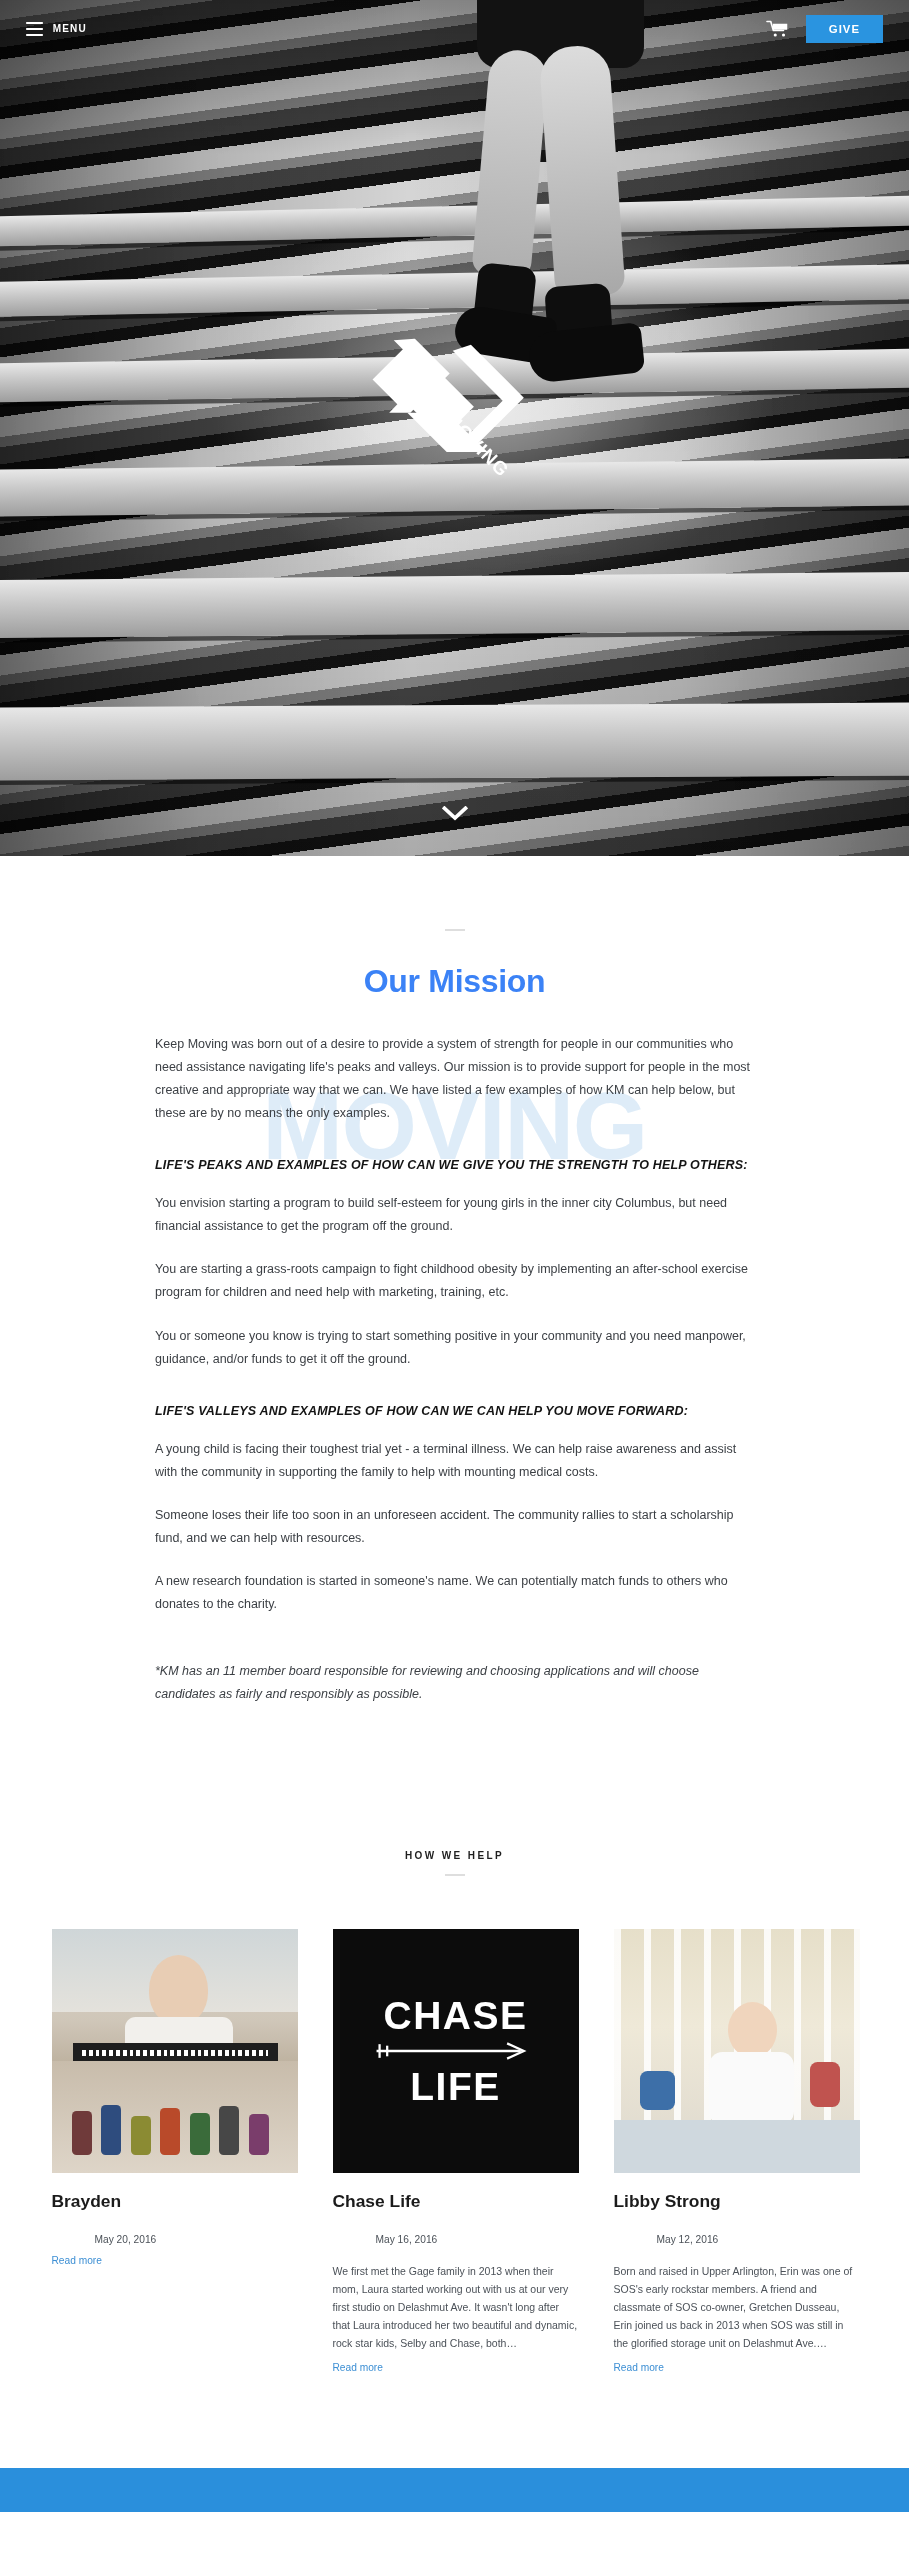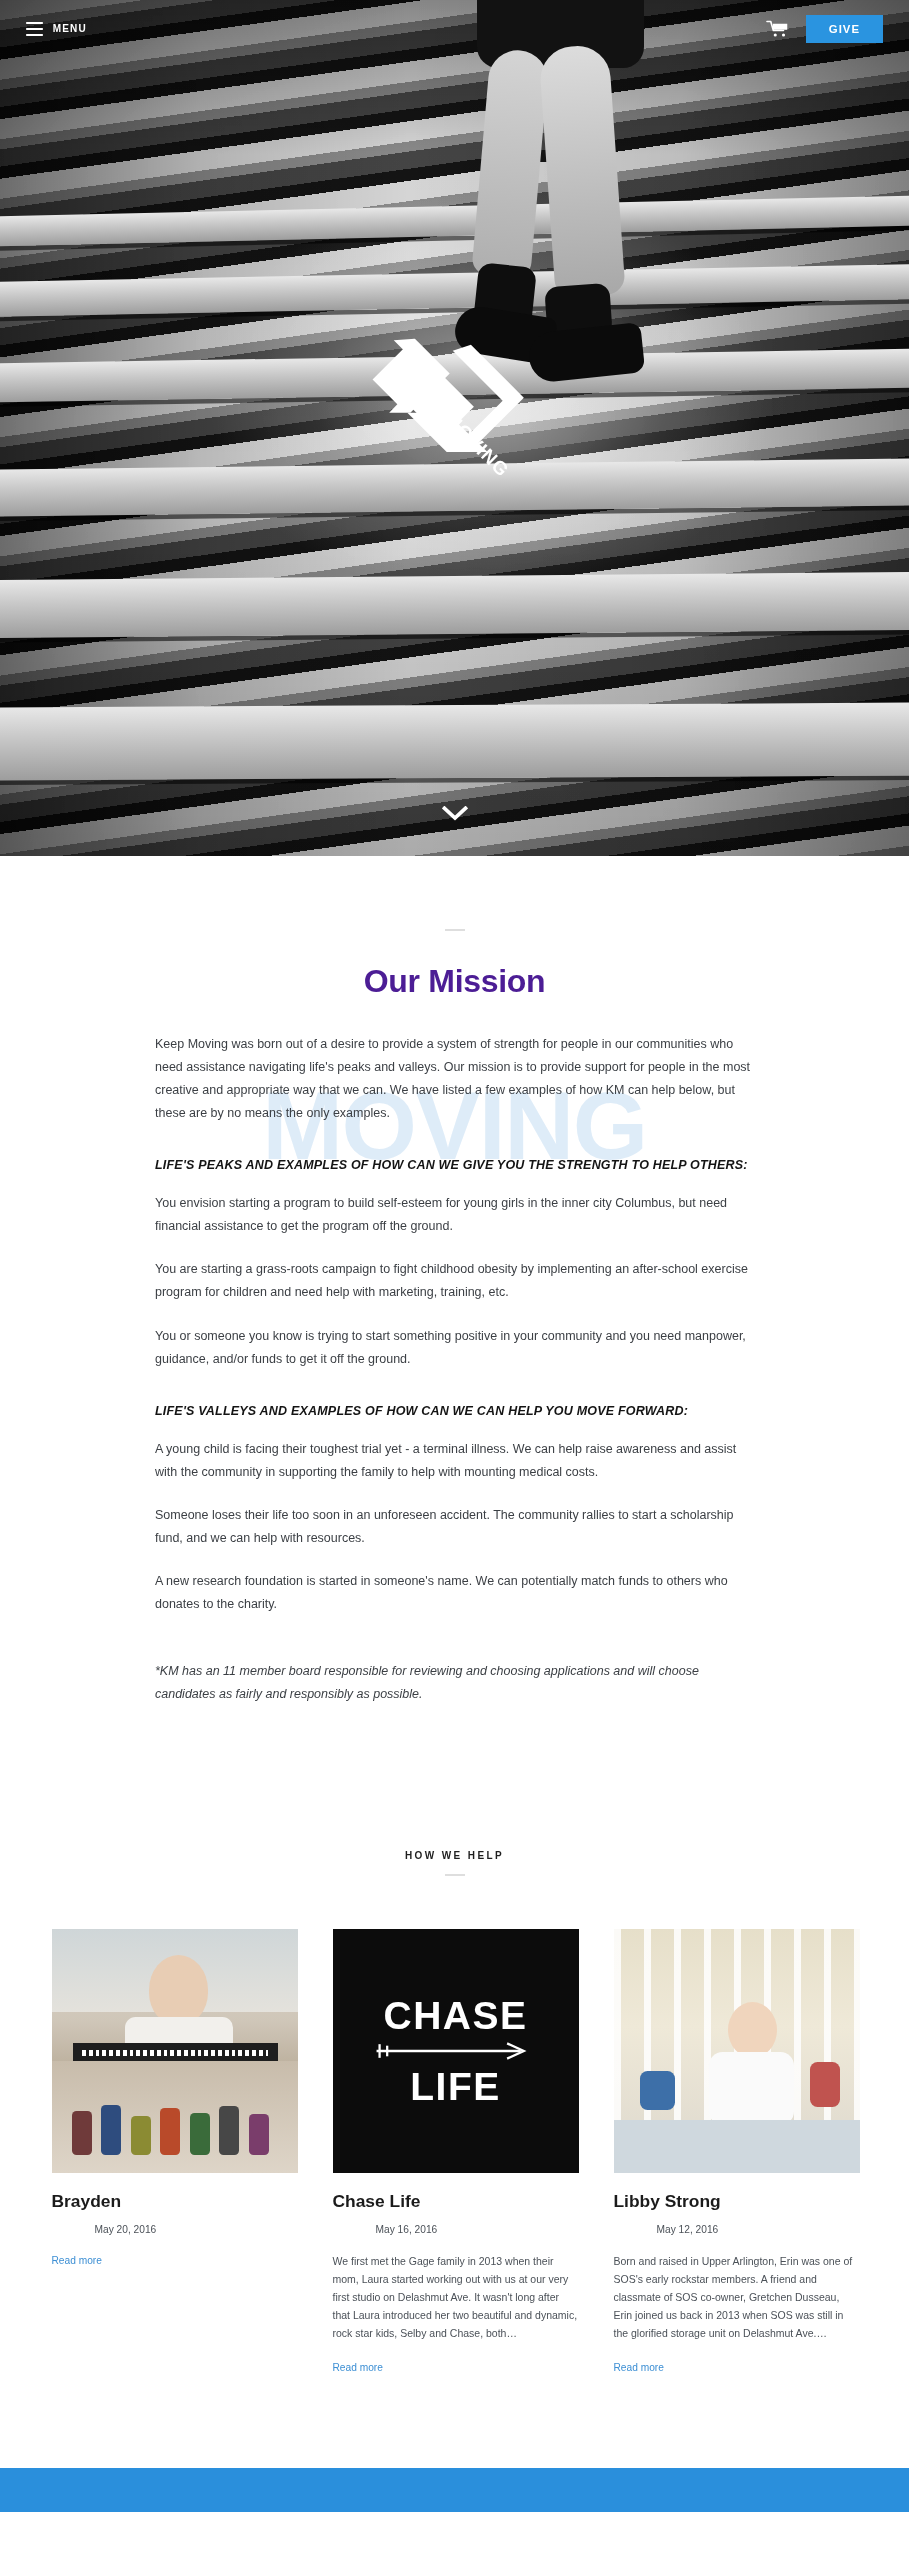--- a/index.html
+++ b/index.html
@@ -141,21 +141,21 @@
   .eyebrow {
     text-align: center; font-size: 10px; font-weight: 700;
     letter-spacing: 2.4px; text-transform: uppercase; color: #1f1f1f;
   }
   .rule-sm {
     width: 20px; height: 2.3px; background: #dedede;
     margin: 13.6px auto 0;
   }
   .mission h1 {
     text-align: center; font-size: 32px; font-weight: 700;
-    color: #4c1d95; margin-top: 32px; letter-spacing: -0.3px;
+    color: #3b82f6; margin-top: 32px; letter-spacing: -0.3px;
   }
   .mission-body {
     position: relative; z-index: 2;
     width: 599px; margin: 33px auto 0;
   }
   .mission-body p {
     font-size: 12.5px; line-height: 1.85; color: #3b3f44; margin-bottom: 20px;
   }
   .mission-body h3 {
     font-size: 12.5px; font-weight: 700; font-style: italic;
@@ -220,26 +220,26 @@
   }
   .art-libby .babyhead { position:absolute; left:114px; top:73px; width:49px; height:56px; background:#f0d5bd; border-radius:50%; }
   .art-libby .babybody { position:absolute; left:95px; top:123px; width:85px; height:73px; background:#fafafa; border-radius:13.6px; }
   .art-libby .blanket { position:absolute; left:0; bottom:0; width:100%; height:53px; background:#cfd8de; }
   .art-libby .toy-left { position:absolute; left:26px; top:142px; width:35px; height:39px; background:#3d6fa8; border-radius:7.6px; }
   .art-libby .toy-right { position:absolute; right:20px; top:133px; width:30px; height:45px; background:#c0534f; border-radius:7.6px; }
 
   .card h2 {
     font-size: 17.4px; font-weight: 700; color: #1b1b1b; margin-top: 18px;
   }
-  .card-date { font-size: 10.2px; color: #4b5158; margin-top: 12px; padding-left: 43px; }
+  .card-date { font-size: 10.2px; color: #4b5158; margin-top: 22px; padding-left: 43px; }
   .card-excerpt {
     font-size: 10.5px; line-height: 1.72; color: #4b5158; margin-top: 16.7px;
   }
   .read-more {
-    display: inline-block; margin-top: 20px;
+    display: inline-block; margin-top: 10px;
     font-size: 10.2px; color: #3d8fd4; text-decoration: none; text-align: right;
   }
 
   
   .footer { background: #2a8fdc; color: #fff; padding: 44px 0 0; margin-top: 41px; }
 </style>
 </head>
 <body>
 
 <section class="hero">

